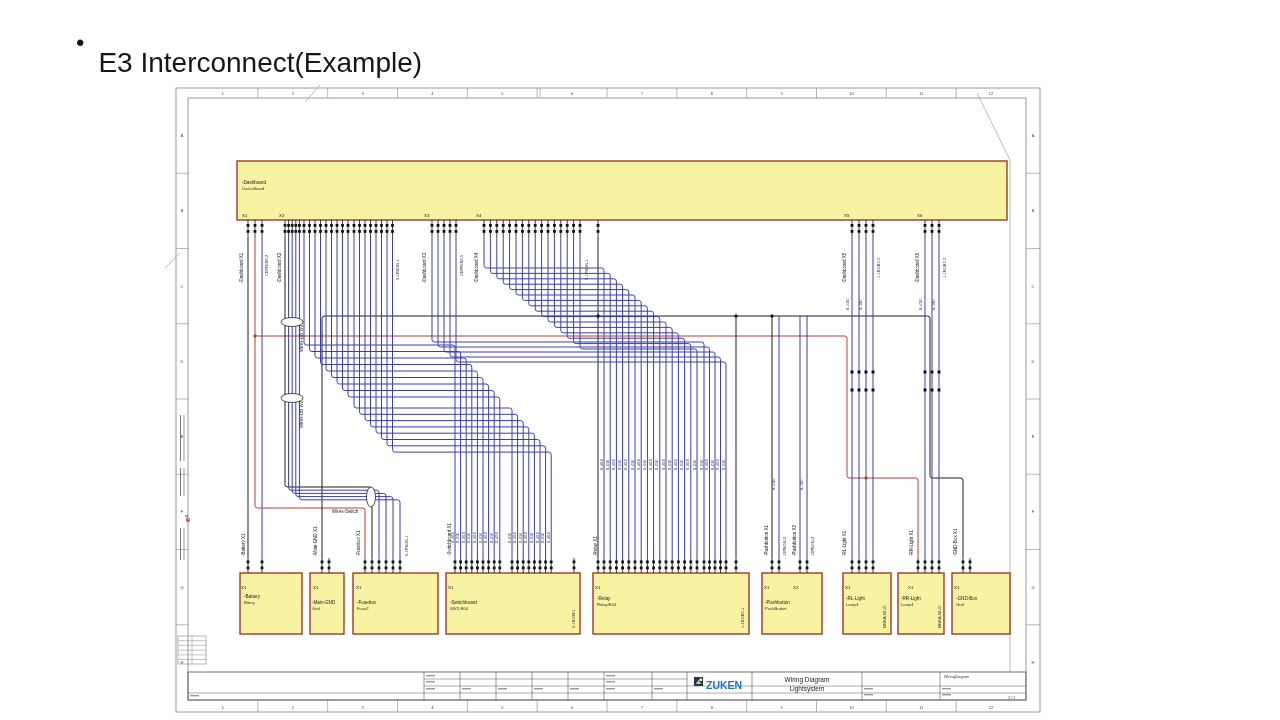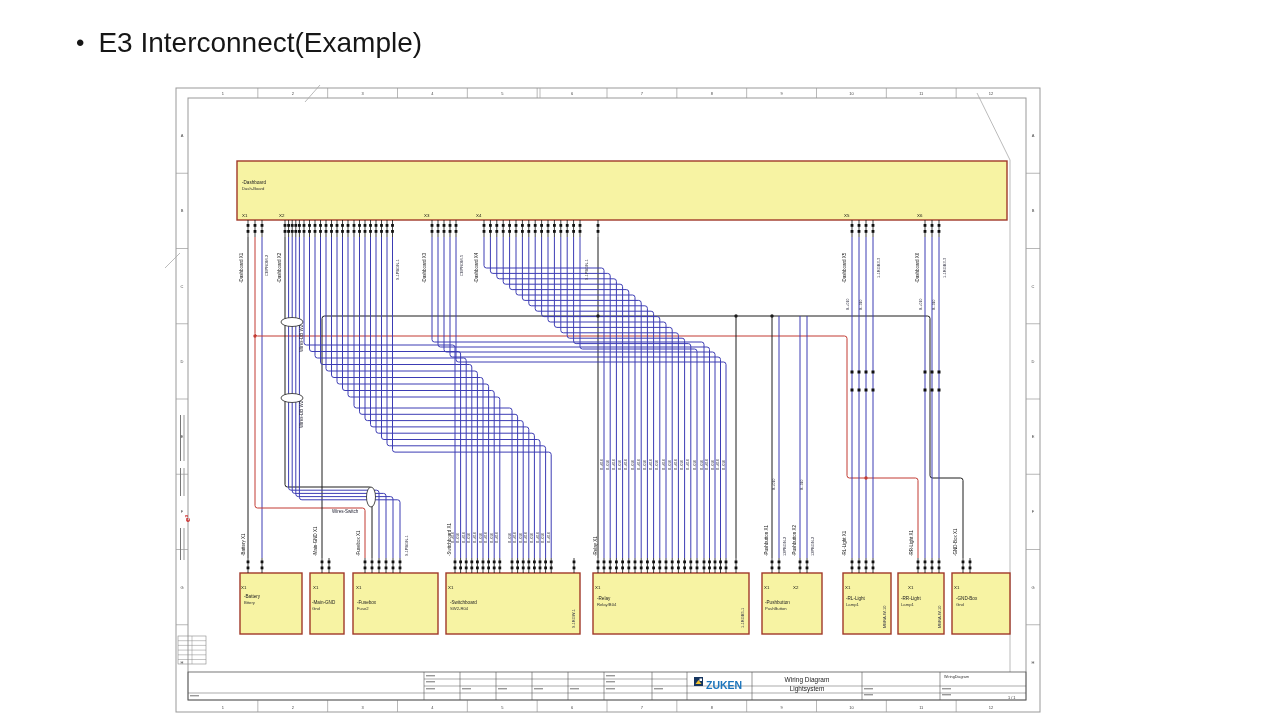--- a/index.html
+++ b/index.html
@@ -1,20 +1,20 @@
 <!DOCTYPE html>
 <html><head>
 <meta charset="utf-8">
 <style>
   html,body{margin:0;padding:0;background:#fff;width:1280px;height:720px;overflow:hidden;
     font-family:"Liberation Sans", sans-serif;}
   .slide{position:relative;width:1280px;height:720px;background:#ffffff;}
   .title-row{position:absolute;left:76px;top:26px;display:flex;align-items:flex-start;color:#161616;}
   .bullet{font-size:24px;line-height:34px;margin-right:14px;}
-  .slide-title{font-size:28px;line-height:34px;letter-spacing:0px;}
+  .slide-title{font-size:28px;line-height:34px;letter-spacing:0px;margin-top:20px;}
   svg text{font-family:"Liberation Sans", sans-serif;}
 </style>
 </head>
 <body>
 
 <div class="slide">
   <div class="title-row">
     <span class="bullet">•</span>
     <span class="slide-title">E3 Interconnect(Example)</span>
   </div>

